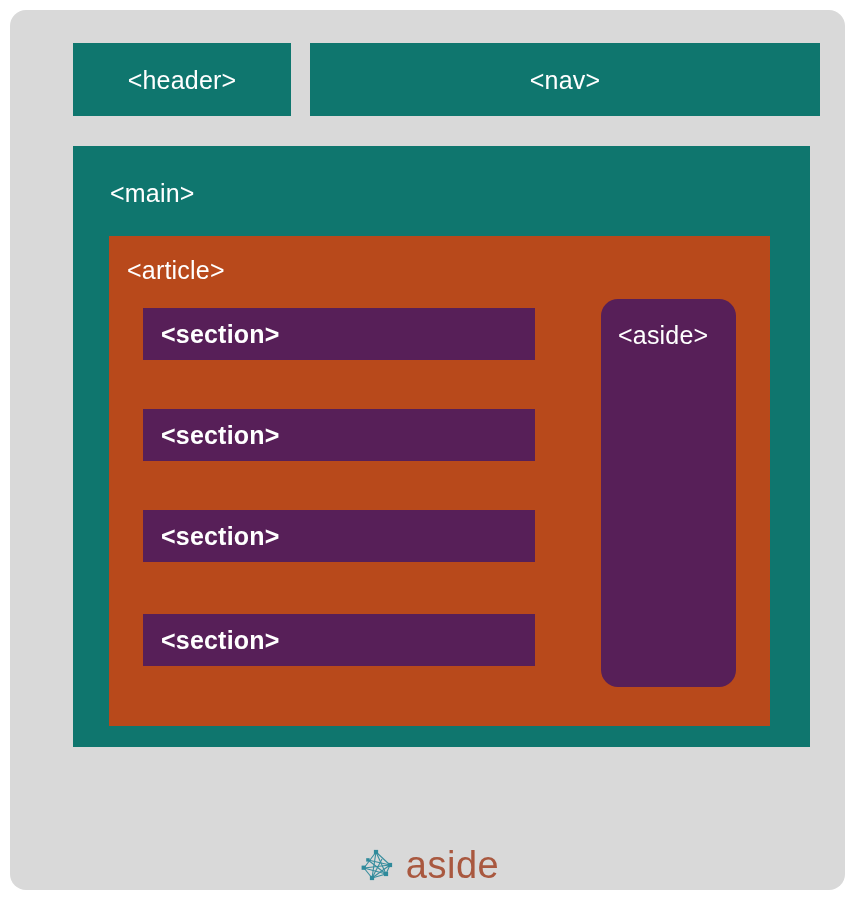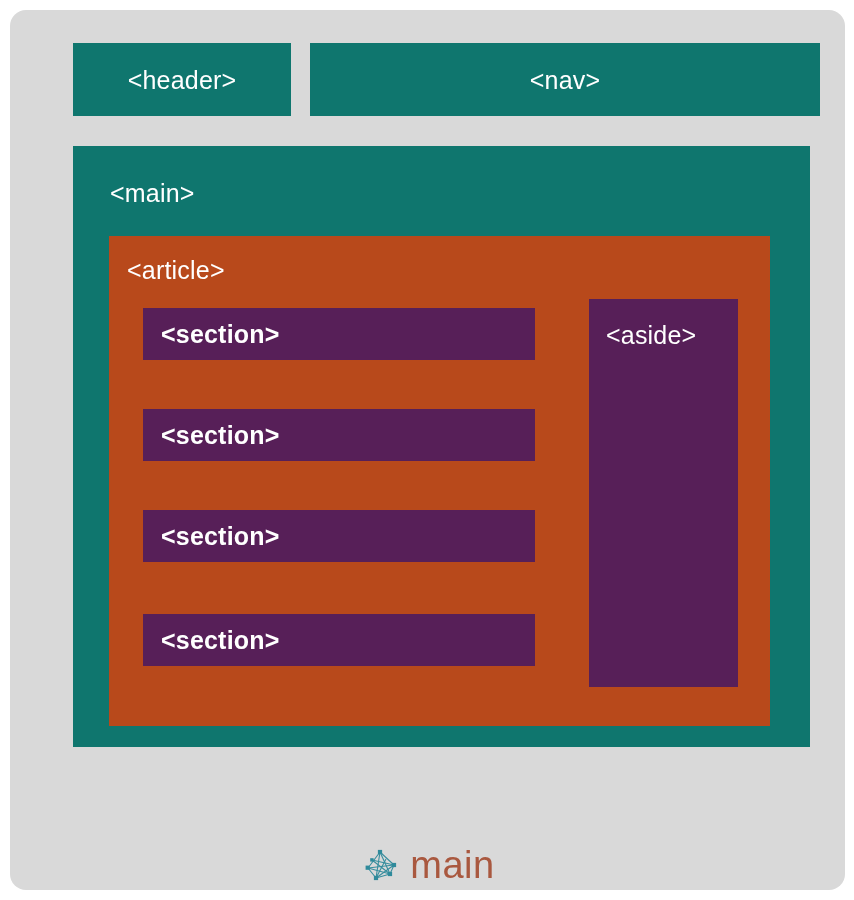--- a/index.html
+++ b/index.html
@@ -126,24 +126,25 @@
     top: 50%;
     transform: translateY(-50%);
   }
 
   #section-1 { top: 72px; }
   #section-2 { top: 173px; }
   #section-3 { top: 274px; }
   #section-4 { top: 378px; }
 
   #aside-box {
-    left: 480px;
+    left: 492px;
     top: 63px;
-    width: 149px;
+    width: 135px;
     height: 388px;
+    border-radius: 17px;
   }
 
   #aside-box > .label {
     position: absolute;
     left: 17px;
     top: 22px;
   }
 
   #footer-box {
     left: 63px;
@@ -238,17 +239,17 @@
         </g>
         <g fill="#2f8a9b">
           <rect x="5.6" y="21.6" width="4.2" height="4.2"></rect>
           <rect x="17.9" y="5.9" width="4.2" height="4.2"></rect>
           <rect x="31.9" y="18.9" width="4.2" height="4.2"></rect>
           <rect x="27.9" y="27.9" width="4.2" height="4.2"></rect>
           <rect x="13.9" y="31.9" width="4.2" height="4.2"></rect>
           <rect x="10.2" y="14.2" width="3.4" height="3.4"></rect>
         </g>
       </svg>
-      <span id="logo-text">main</span>
+      <span id="logo-text">aside</span>
     </div>
 
   </div>
 </div>
 
 </body></html>

